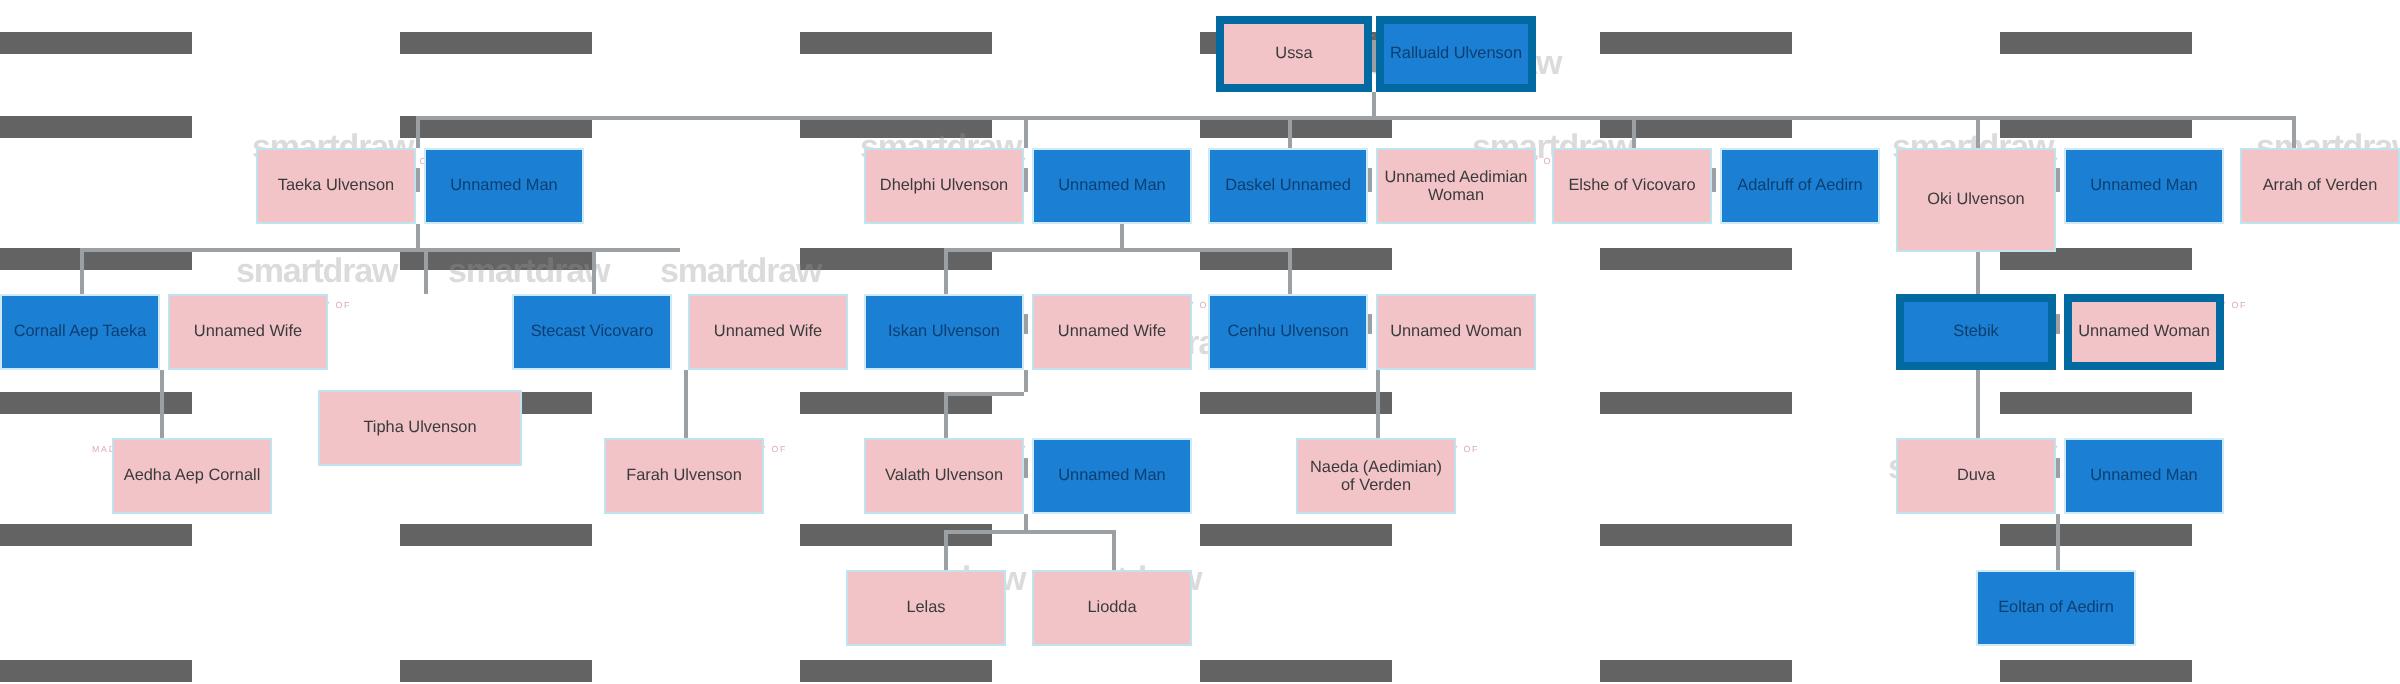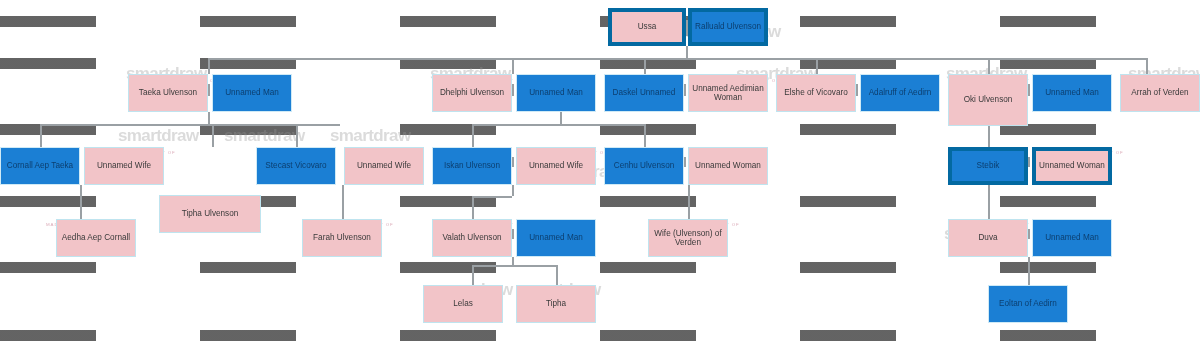--- a/index.html
+++ b/index.html
@@ -166,21 +166,21 @@
   <div class="node f" style="left:516px;top:147px;width:80px;height:38px;">Unnamed Wife</div>
   <div class="node m" style="left:604px;top:147px;width:80px;height:38px;">Cenhu Ulvenson</div>
   <div class="node f" style="left:688px;top:147px;width:80px;height:38px;">Unnamed Woman</div>
   <div class="node m hl" style="left:948px;top:147px;width:80px;height:38px;">Stebik</div>
   <div class="node f hl" style="left:1032px;top:147px;width:80px;height:38px;">Unnamed Woman</div>
 
   <div class="node f" style="left:40px;top:219px;width:80px;height:38px;margin-left:16px;">Aedha Aep Cornall</div>
   <div class="node f" style="left:302px;top:219px;width:80px;height:38px;">Farah Ulvenson</div>
   <div class="node f" style="left:432px;top:219px;width:80px;height:38px;">Valath Ulvenson</div>
   <div class="node m" style="left:516px;top:219px;width:80px;height:38px;">Unnamed Man</div>
-  <div class="node f" style="left:648px;top:219px;width:80px;height:38px;">Wife (Ulvenson) of Verden</div>
+  <div class="node f" style="left:648px;top:219px;width:80px;height:38px;">Naeda (Aedimian) of Verden</div>
   <div class="node f" style="left:948px;top:219px;width:80px;height:38px;">Duva</div>
   <div class="node m" style="left:1032px;top:219px;width:80px;height:38px;">Unnamed Man</div>
 
   <div class="node f" style="left:423px;top:285px;width:80px;height:38px;">Lelas</div>
-  <div class="node f" style="left:516px;top:285px;width:80px;height:38px;">Tipha</div>
+  <div class="node f" style="left:516px;top:285px;width:80px;height:38px;">Liodda</div>
   <div class="node m" style="left:988px;top:285px;width:80px;height:38px;">Eoltan of Aedirn</div>
 
 </div>
 
 </body></html>

